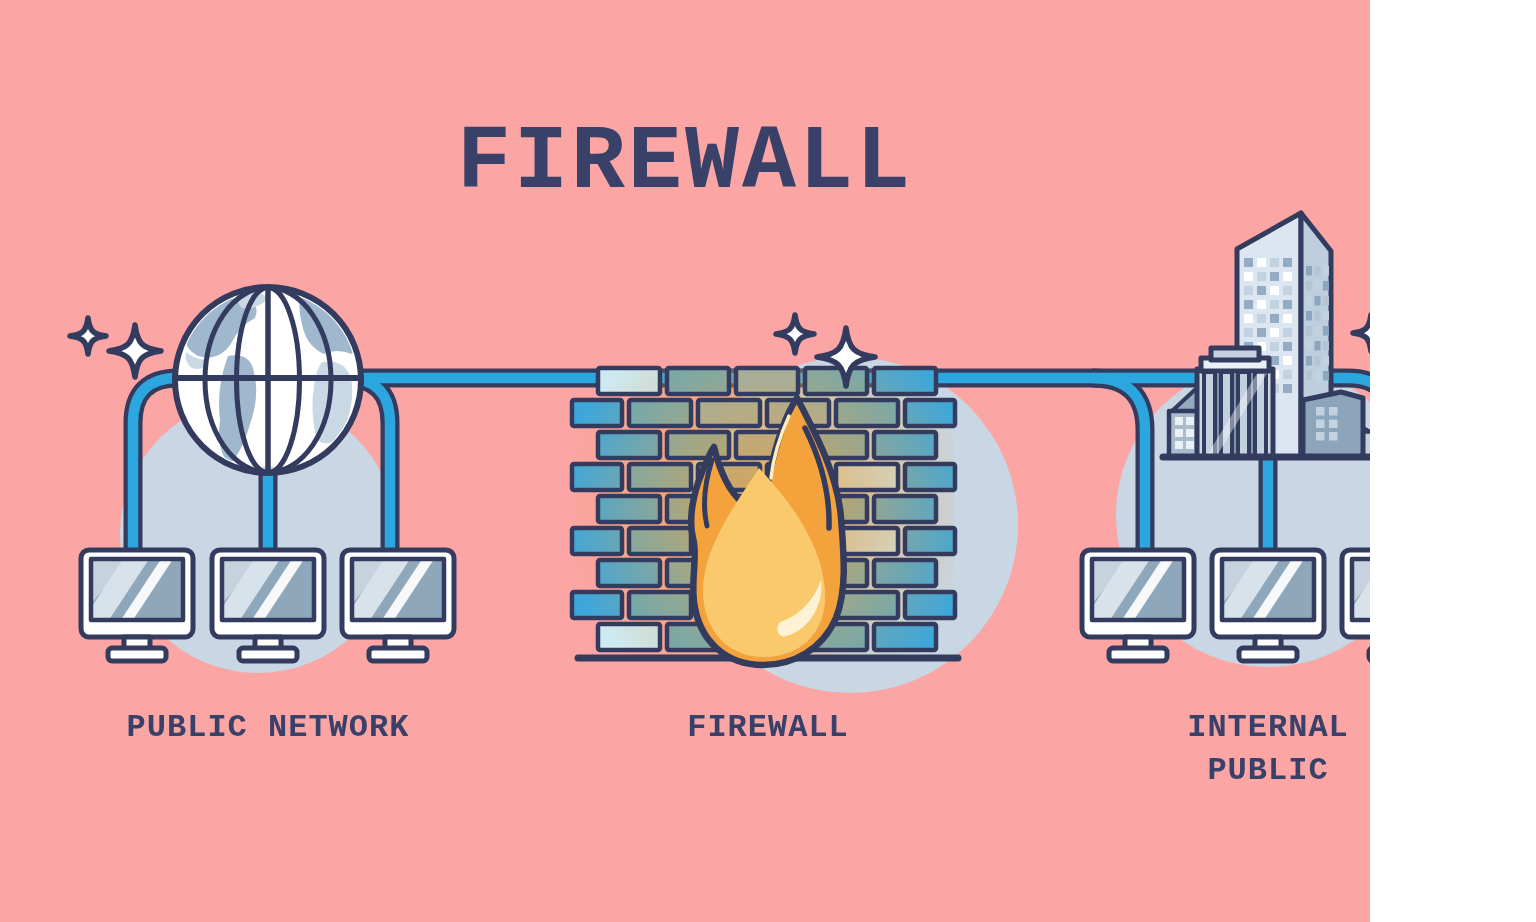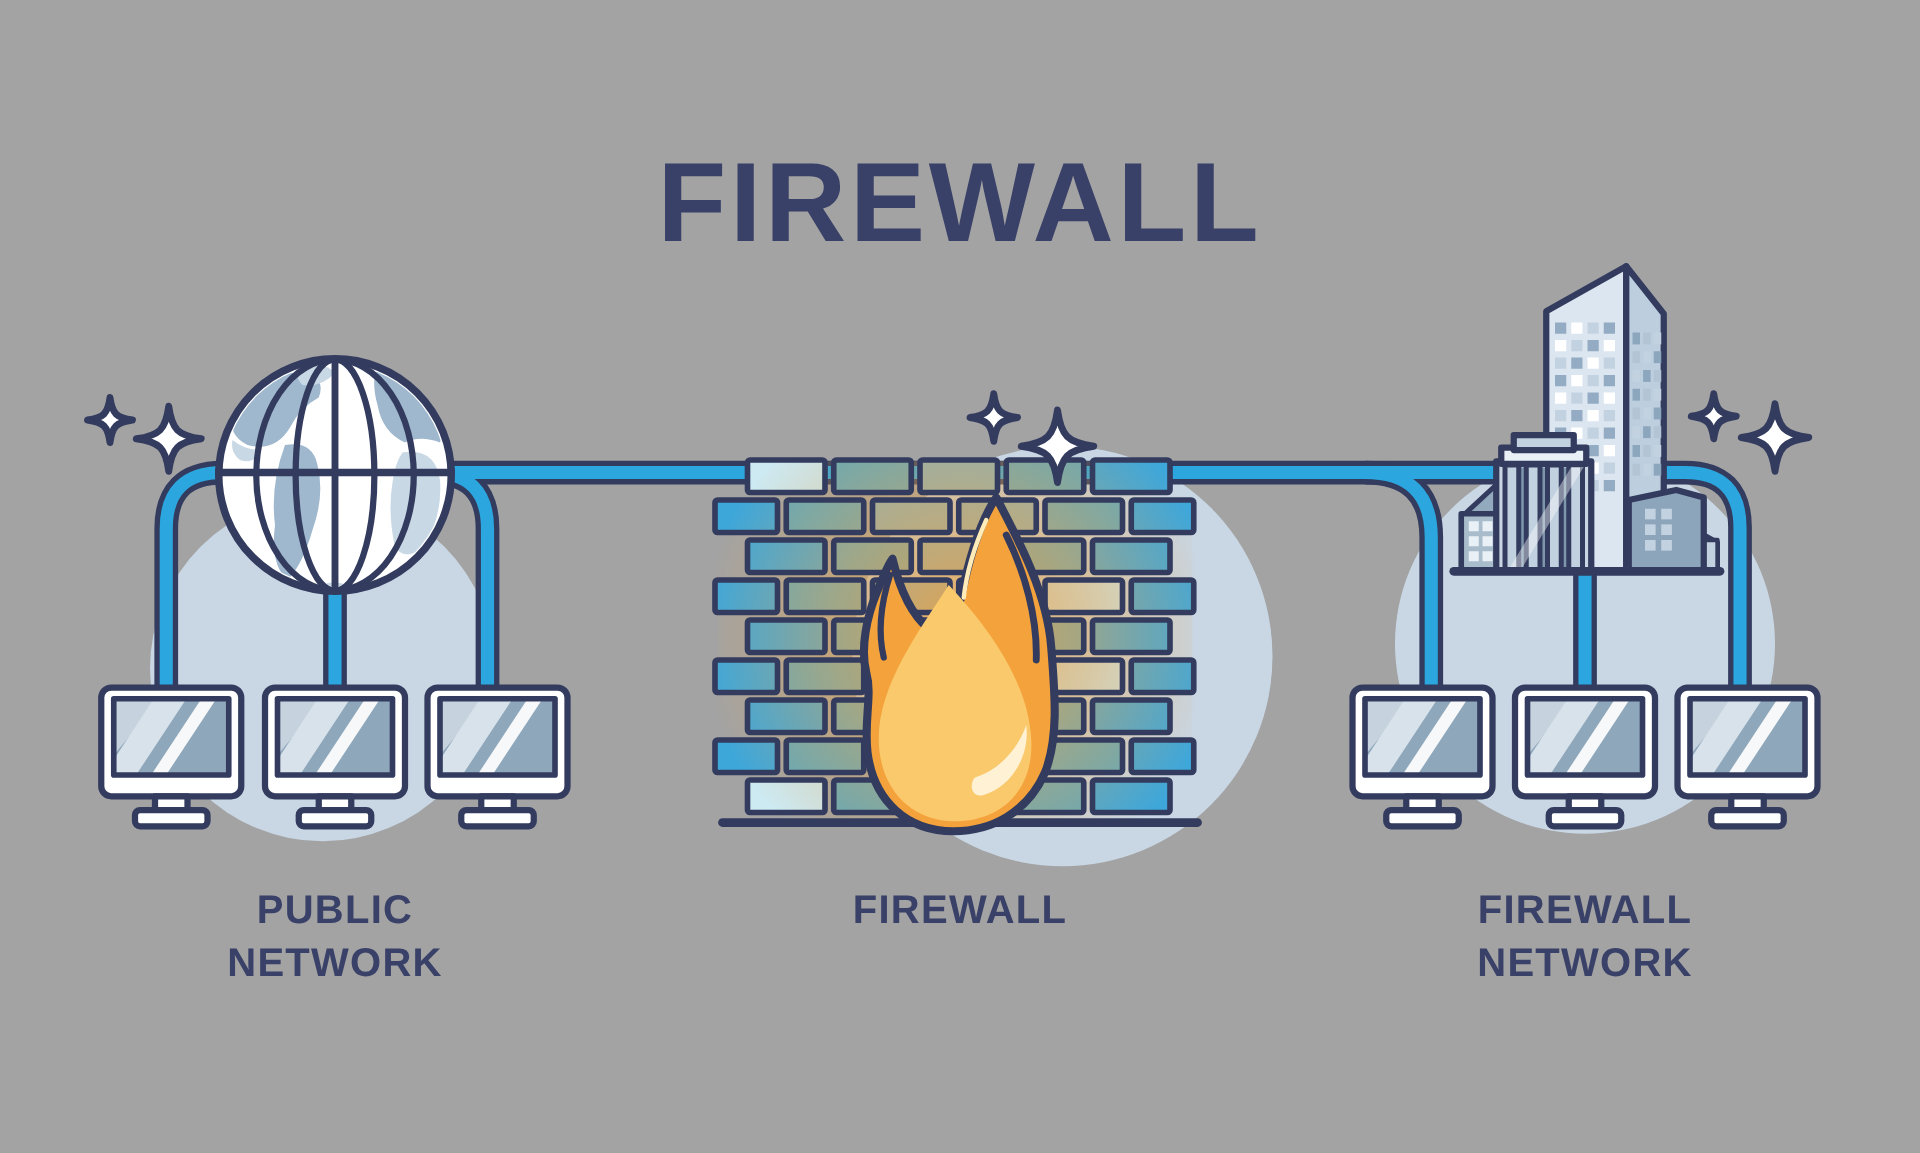--- a/index.html
+++ b/index.html
@@ -1,17 +1,17 @@
 <!DOCTYPE html>
 <html style="--outline-navy: #333C5F; --pipe-blue: #2CA6DE; --blob-blue: #C9D7E5; --screen-base: #8FA7BB; --screen-light: #D8E2EB; --screen-corner: #C6D3DE; --text-navy: #3A4168; --flame-orange: #F4A33C; --flame-inner: #FAC96C; --flame-highlight: #FFF1D4; --flame-accent: #FFECB8; --brick-blue: #3EA7DA; --brick-teal: #5EA9BE; --brick-muted: #86B3BE; --brick-light: #CDEAF3; --continent-mid: #9FB8CE; --continent-light: #C9D8E5; --tower-light: #DCE6F0; --tower-shade: #BDCEDE; --building-light: #C9D6E3; --building-pale: #C2D1DF; --building-dark: #7E96AC; --building-steel: #8CA5BB; --building-slope: #93A9BE; --building-small: #A9BCCC; --window-mid: #93ACC4; --window-pale: #C3D2E0; --window-deep: #8CA6BD; --window-dim: #B3C5D4; --window-light: #E9F0F6; --white: #FFFFFF;"><head>
 <meta charset="utf-8">
 <style>
   html,body{margin:0;padding:0;background:#ffffff;}
-  .stage{position:relative;width:1536px;height:922px;overflow:hidden;background:#a3a3a3;
-         font-family:Liberation Sans, sans-serif;}
+  .stage{position:relative;width:1370px;height:922px;overflow:hidden;background:#fca5a5;
+         font-family:Liberation Mono, monospace;}
   .stage svg{position:absolute;left:0;top:0;}
   .on{stroke:var(--outline-navy);stroke-linejoin:round;}
   .po{fill:none;stroke:var(--outline-navy);stroke-width:19;}
   .pc{fill:none;stroke:var(--pipe-blue);stroke-width:10.5;}
   .blob{fill:var(--blob-blue);}
   .title{position:absolute;left:0;right:0;top:112px;text-align:center;
          font-weight:700;font-size:90px;letter-spacing:3px;color:var(--text-navy);}
   .label{position:absolute;text-align:center;font-weight:700;font-size:32px;
          line-height:43px;letter-spacing:1px;color:var(--text-navy);}
   .label-public{left:118px;width:300px;top:706px;}
@@ -332,15 +332,15 @@
     <use href="#spark" transform="translate(795 334) scale(19)"></use>
     <use href="#spark" transform="translate(846 357) scale(29)"></use>
     <use href="#spark" transform="translate(1371 333) scale(18)"></use>
     <use href="#spark" transform="translate(1420 350) scale(27)"></use>
   </g>
 </svg>
 
 <div class="title">FIREWALL</div>
 <div class="label label-public">PUBLIC NETWORK</div>
 <div class="label label-firewall">FIREWALL</div>
-<div class="label label-internal">FIREWALL NETWORK</div>
+<div class="label label-internal">INTERNAL PUBLIC</div>
 
 </div>
 
 </body></html>

